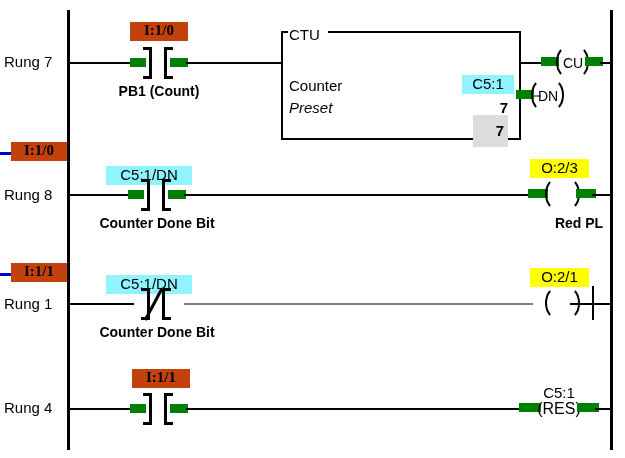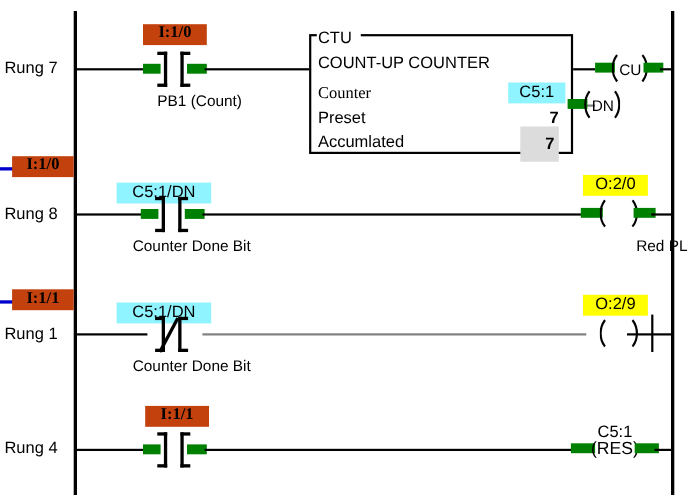--- a/index.html
+++ b/index.html
@@ -119,22 +119,23 @@
     white-space: nowrap;
     text-align: center;
     line-height: 1;
   }
 
   
   .desc {
     font-size: 14px;
     color: #000000;
     white-space: nowrap;
-    text-align: right;
-    line-height: 1;
+    text-align: center;
+    line-height: 1;
+    font-weight: bold;
   }
 
   
   .ctu-box {
     position: absolute;
     box-sizing: border-box;
     border: 2px solid #000000;
     background: #ffffff;
   }
   .ctu-topgap {
@@ -192,29 +193,27 @@
 
   <div class="abs desc" style="left:98px; top:84px; width:122px;">PB1 (Count)</div>
 
   <div class="abs wire" style="left:186px; top:62px; width:95px;"></div>
 
   <div class="ctu-box" style="left:281px; top:31px; width:240px; height:109px;"></div>
 
   <div class="ctu-topgap" style="left:288px; top:27px; width:40px; height:8px;"></div>
   <div class="ctu-title" style="left:289px; top:27px;">CTU</div>
 
-  <div class="ctu-title" style="left:289px; top:50px;">COUNT-UP COUNTER</div>
-
-  <div class="ctu-row-label" style="left:289px; top:78px;font-family:Liberation Serif, serif;">Counter</div>
+
+  <div class="ctu-row-label" style="left:289px; top:78px;">Counter</div>
   <div class="abs tag tag-cyan" style="left:462px; top:75px; width:46px;">C5:1</div>
 
-  <div class="ctu-row-label" style="left:289px; top:100px;">Preset</div>
+  <div class="ctu-row-label" style="left:289px; top:100px;font-style:italic;">Preset</div>
   <div class="ctu-row-value val-bold" style="left:458px; top:100px; width:50px;">7</div>
 
-  <div class="ctu-row-label" style="left:289px; top:122px;">Accumlated</div>
   <div class="val-accum-box" style="left:473px; top:115px; width:35px; height:32px;"></div>
   <div class="ctu-row-value val-bold" style="left:458px; top:123px; width:46px;">7</div>
 
   <div class="abs wire" style="left:521px; top:62px; width:20px;"></div>
   <div class="abs wire-dim" style="left:521px; top:95px; width:20px;"></div>
 
   <div class="abs" style="left:541px; top:45px; width:62px; height:34px;">
     <div class="energize" style="left:0px;  top:12px; width:18px;"></div>
     <div class="coil-half coil-left" style="left:15px; top:0px;"></div>
     <div class="coil-half coil-right" style="left:22px; top:0px;"></div>
@@ -244,21 +243,21 @@
     <div class="brk brk-left" style="left:13px; top:0px; height:32px;"></div>
     <div class="brk brk-right" style="left:34px; top:0px; height:32px;"></div>
     <div class="energize" style="left:0px;  top:11px; width:16px;"></div>
     <div class="energize" style="left:40px; top:11px; width:18px;"></div>
   </div>
 
   <div class="abs desc" style="left:86px; top:216px; width:142px;">Counter Done Bit</div>
 
   <div class="abs wire" style="left:184px; top:194px; width:349px;"></div>
 
-  <div class="abs tag tag-yellow-sans" style="left:530px; top:159px; width:53px;">O:2/0</div>
+  <div class="abs tag tag-yellow-sans" style="left:530px; top:159px; width:53px;">O:2/3</div>
 
   <div class="abs" style="left:528px; top:177px; width:66px; height:34px;">
     <div class="energize" style="left:0px;  top:12px; width:20px;"></div>
     <div class="coil-half coil-left" style="left:17px; top:0px;"></div>
     <div class="coil-half coil-right" style="left:26px; top:0px;"></div>
     <div class="energize" style="left:48px; top:12px; width:20px;"></div>
   </div>
 
   <div class="abs wire" style="left:592px; top:194px; width:20px;"></div>
 
@@ -276,21 +275,21 @@
   <div class="abs" style="left:128px; top:288px; width:56px; height:32px;">
     <div class="brk brk-left" style="left:13px; top:0px; height:32px;"></div>
     <div class="brk brk-right" style="left:34px; top:0px; height:32px;"></div>
     <div class="slash" style="left:24px; top:-1px; height:35px;"></div>
   </div>
 
   <div class="abs desc" style="left:86px; top:325px; width:142px;">Counter Done Bit</div>
 
   <div class="abs wire-dim" style="left:184px; top:303px; width:349px;"></div>
 
-  <div class="abs tag tag-yellow-sans" style="left:530px; top:268px; width:53px;">O:2/9</div>
+  <div class="abs tag tag-yellow-sans" style="left:530px; top:268px; width:53px;">O:2/1</div>
 
   <div class="abs" style="left:528px; top:286px; width:66px; height:34px;">
     <div class="coil-half coil-left" style="left:17px; top:0px;"></div>
     <div class="coil-half coil-right" style="left:26px; top:0px;"></div>
   </div>
 
   <div class="abs wire" style="left:570px; top:303px; width:42px;"></div>
   <div class="abs vtick" style="left:592px; top:286px; height:34px;"></div>
 
 

